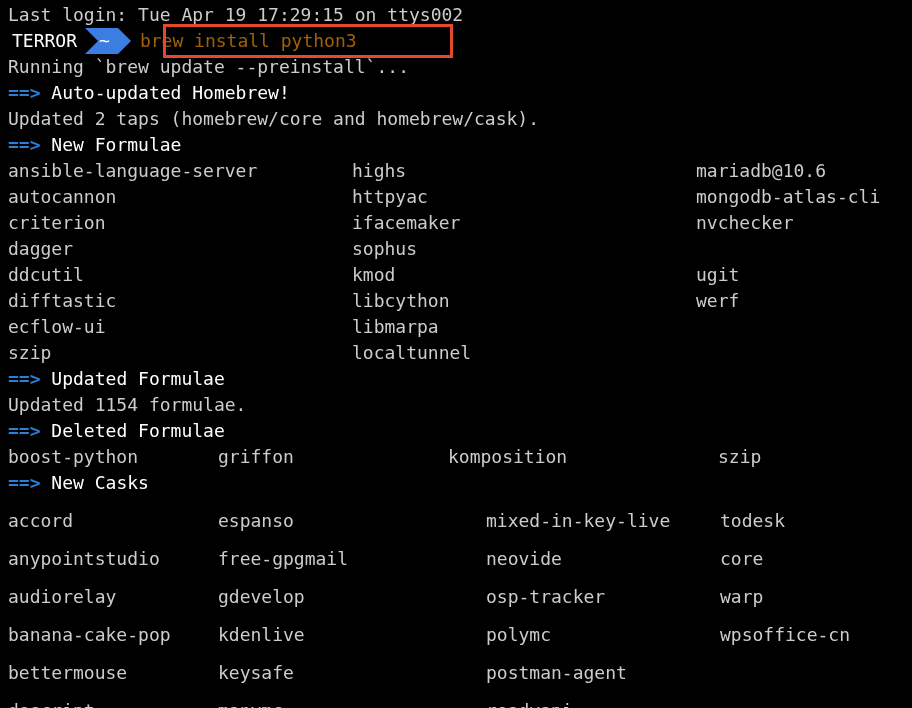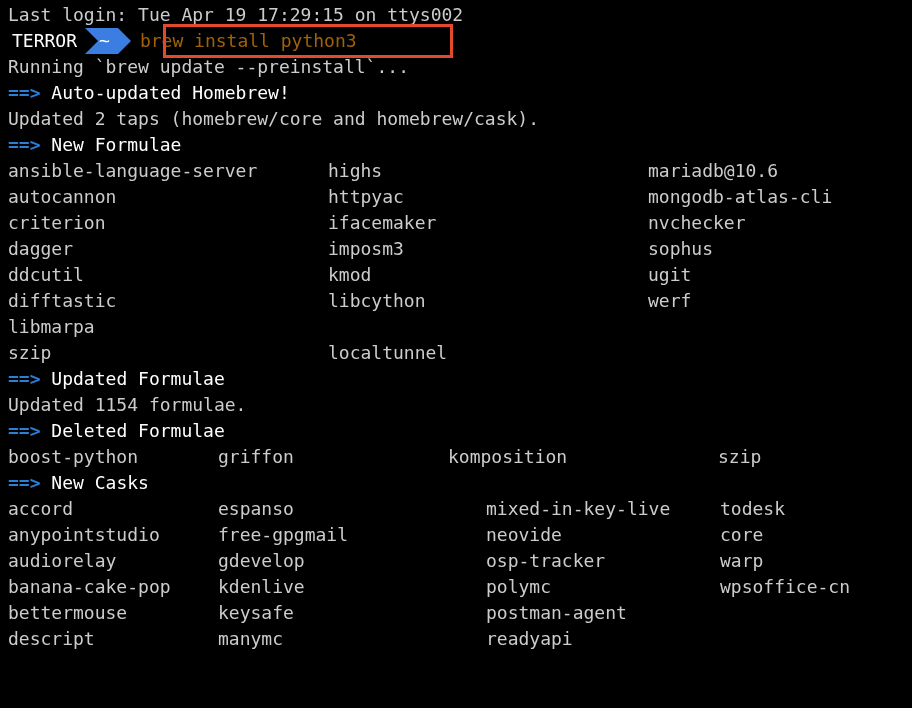--- a/index.html
+++ b/index.html
@@ -57,23 +57,23 @@
   }
   .highlight-box {
     position: absolute;
     border: 3px solid #e24a2b;
     top: -4px;
     left: 155px;
     width: 290px;
     height: 34px;
     pointer-events: none;
   }
-  .cols3 { display: grid; grid-template-columns: 320px 320px 1fr; }
+  .cols3 { display: grid; grid-template-columns: 320px 320px 1fr; gap: 24px; }
   .cols4 { display: grid; grid-template-columns: 210px 230px 270px 1fr; }
-  .cols4b { display: grid; grid-template-columns: 210px 268px 234px 1fr; }
+  .cols4b { display: grid; grid-template-columns: 210px 268px 234px 1fr; margin-top: 12px; }
   .cell { white-space: pre; }
 </style>
 </head>
 <body>
 
 <div class="line dim">Last login: Tue Apr 19 17:29:15 on ttys002</div>
 
 <div class="prompt-line">
   <span class="host">TERROR</span>
   <span class="seg-blue">
@@ -100,34 +100,34 @@
       <div class="cell dim">httpyac</div>
       <div class="cell dim">mongodb-atlas-cli</div>
     </div>
     <div class="cols3">
       <div class="cell dim">criterion</div>
       <div class="cell dim">ifacemaker</div>
       <div class="cell dim">nvchecker</div>
     </div>
     <div class="cols3">
       <div class="cell dim">dagger</div>
-      <div class="cell dim">imposm3</div>
       <div class="cell dim">sophus</div>
     </div>
     <div class="cols3">
       <div class="cell dim">ddcutil</div>
       <div class="cell dim">kmod</div>
       <div class="cell dim">ugit</div>
     </div>
     <div class="cols3">
       <div class="cell dim">difftastic</div>
       <div class="cell dim">libcython</div>
       <div class="cell dim">werf</div>
     </div>
     <div class="cols3">
+      <div class="cell dim">ecflow-ui</div>
       <div class="cell dim">libmarpa</div>
       <div class="cell dim"></div>
     </div>
     <div class="cols3">
       <div class="cell dim">szip</div>
       <div class="cell dim">localtunnel</div>
       <div class="cell dim"></div>
     </div>
   </div>
 

